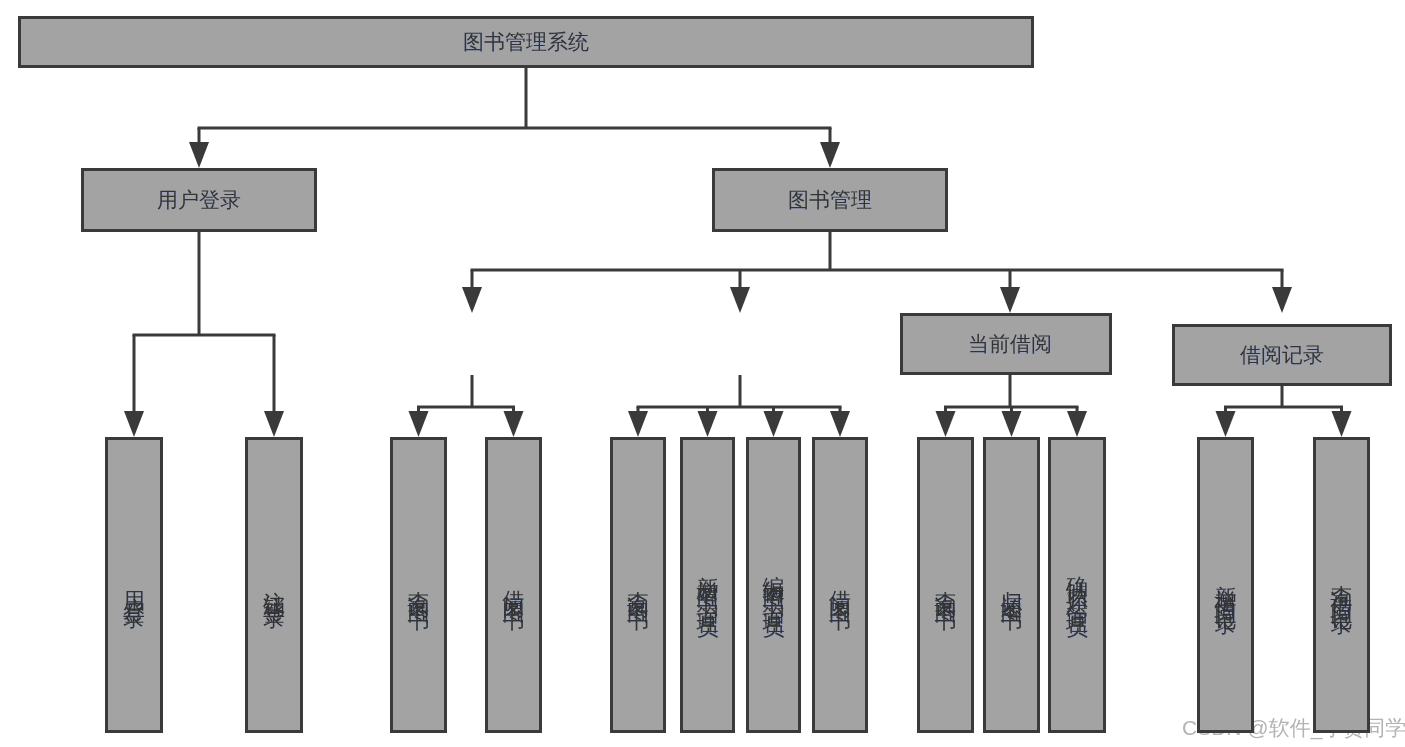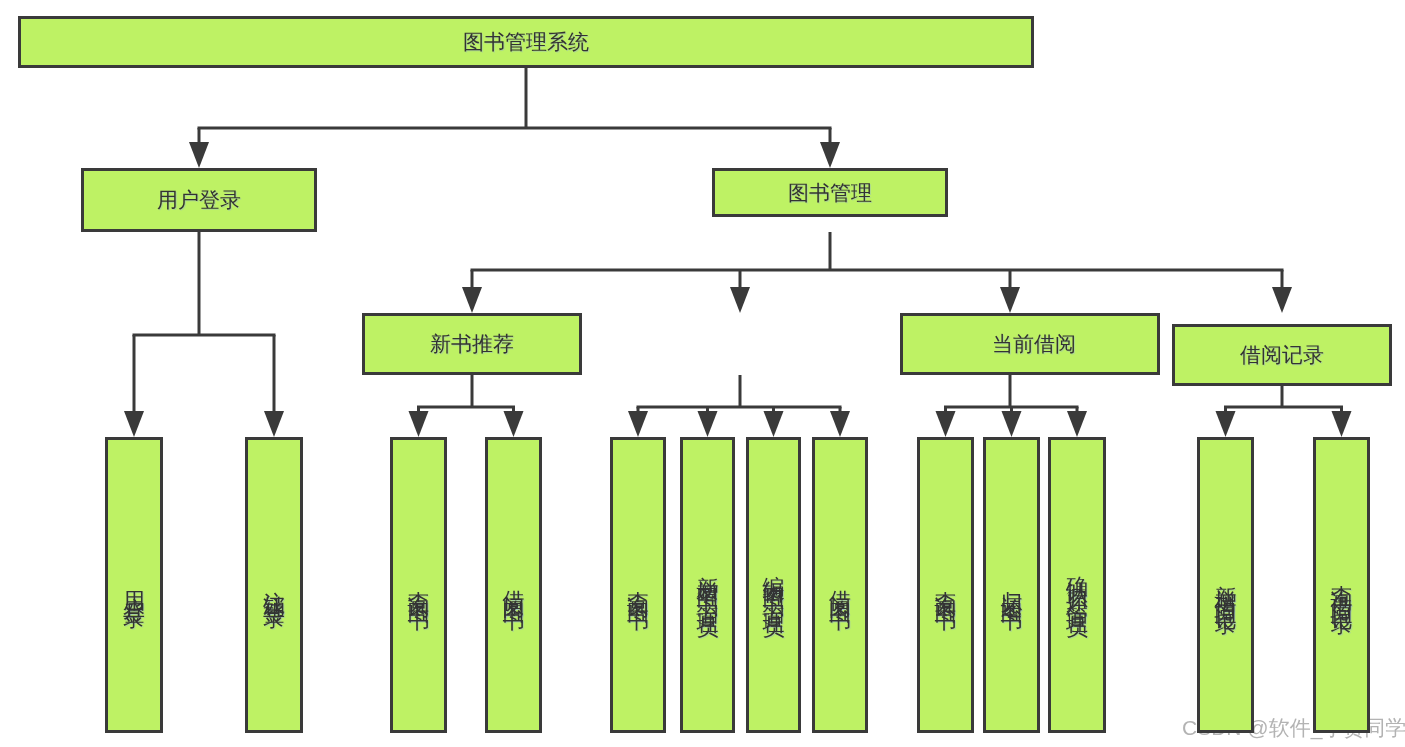--- a/index.html
+++ b/index.html
@@ -5,21 +5,21 @@
   html,body{margin:0;padding:0;background:#ffffff;}
   body{
     width:1405px;height:747px;position:relative;overflow:hidden;
     font-family:"Liberation Sans","DejaVu Sans",sans-serif;
   }
   #stage{position:absolute;left:0;top:0;width:1405px;height:747px;}
   svg.connectors{position:absolute;left:0;top:0;width:1405px;height:747px;}
   .node{
     position:absolute;box-sizing:border-box;
     border:3px solid var(--line,#3a3a3a);
-    background:#bef264;
+    background:#a3a3a3;
     display:flex;align-items:center;justify-content:center;
     color:var(--text,#333333);
     font-size:21px;
     text-shadow:1px 1px 0 rgba(140,165,230,0.35);
   }
   .node.vertical span{
     writing-mode:vertical-rl;
     text-orientation:mixed;
     letter-spacing:6px;
     font-size:22px;
@@ -93,27 +93,24 @@
         <polygon fill="#3a3a3a" stroke="none" points="1331.5,411 1351.5,411 1341.5,437"></polygon>
       </g>
     </svg>
   <div class="watermark">CSDN @软件_小贺同学</div>
 <div class="node" style="left: 18px; top: 16px; width: 1016px; height: 52px;">
       <span>图书管理系统</span>
     </div>
     <div class="node" style="left: 81px; top: 168px; width: 236px; height: 64px;">
       <span>用户登录</span>
     </div>
-    <div class="node" style="left: 712px; top: 168px; width: 236px; height: 49px; text-align: right;">
+    <div class="node" style="left: 712px; top: 168px; width: 236px; height: 64px; text-align: right;">
       <span>图书管理</span>
     </div>
-    <div class="node" style="left: 362px; top: 313px; width: 220px; height: 62px;">
-      <span>新书推荐</span>
-    </div>
-    <div class="node" style="left: 900px; top: 313px; width: 260px; height: 62px; padding-left: 8px;">
+    <div class="node" style="left: 900px; top: 313px; width: 212px; height: 62px; padding-left: 8px;">
       <span>当前借阅</span>
     </div>
     <div class="node" style="left: 1172px; top: 313px; width: 220px; height: 62px; margin-top: 11px;">
       <span>借阅记录</span>
     </div>
     <div class="node vertical" style="left: 105px; top: 437px; width: 58px; height: 296px;">
       <span>用户登录</span>
     </div>
     <div class="node vertical" style="left: 245px; top: 437px; width: 58px; height: 296px;">
       <span>注销登录</span>

